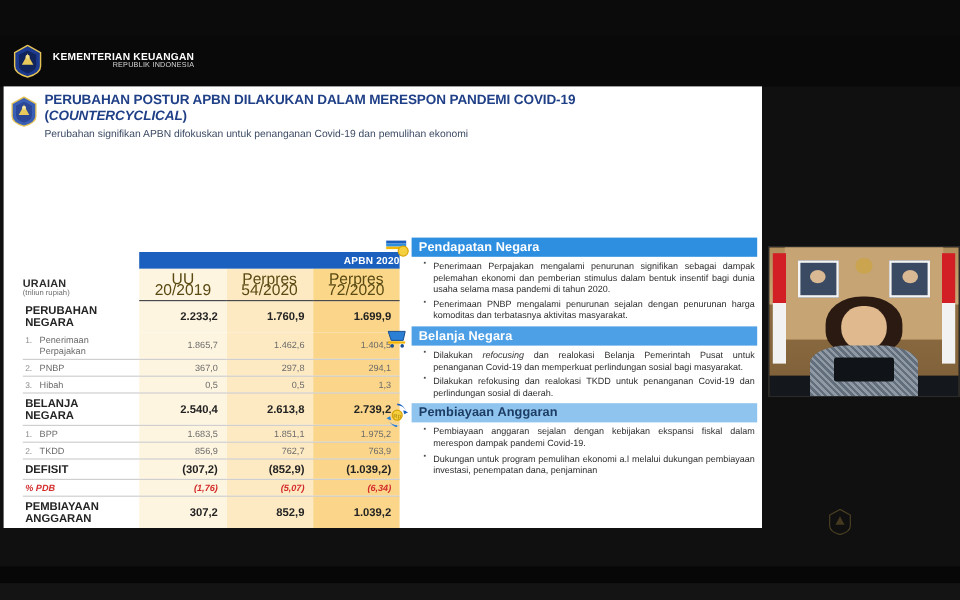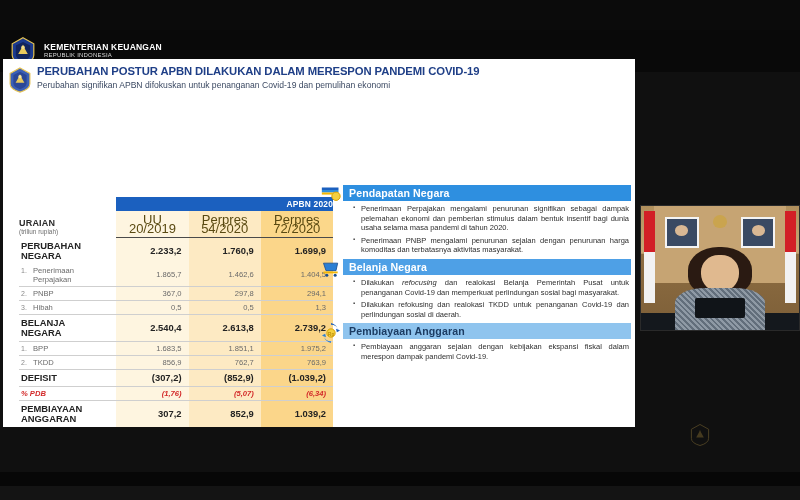--- a/index.html
+++ b/index.html
@@ -6,28 +6,28 @@
   body{
     width:800px;height:500px;overflow:hidden;
     background:#0d0d0d;
     font-family:"Liberation Sans", sans-serif;
     position:relative;
   }
   
   #stage{position:absolute;left:0;top:0;width:800px;height:500px;background:#101010;}
 
   
-  #topbar{position:absolute;left:0;top:30px;width:800px;height:42px;background:#090909;display:flex;align-items:center;}
+  #topbar{position:absolute;left:0;top:30px;width:800px;height:42px;background:#090909;display:flex;align-items:center;text-align:right;}
   #topbar .logo-wrap{margin-left:10px;width:26px;height:30px;display:flex;align-items:center;justify-content:center;}
   #topbar .logo-txt{margin-left:8px;color:#ffffff;line-height:1.15;}
   #topbar .logo-txt .l1{font-size:8.5px;font-weight:bold;letter-spacing:.2px;}
   #topbar .logo-txt .l2{font-size:6px;letter-spacing:.2px;color:#d8d8d8;}
 
   
-  #slide{position:absolute;left:3px;top:59px;width:632px;height:368px;background:#ffffff;overflow:hidden;}
+  #slide{position:absolute;left:3px;top:72px;width:632px;height:368px;background:#ffffff;overflow:hidden;}
 
   #slide-title-row{display:flex;padding:6px 6px 0 6px;}
   #slide-logo{width:22px;height:26px;flex:0 0 22px;margin-top:2px;}
   #slide-title-txt{margin-left:6px;}
   .s-title{color:#1f3f87;font-weight:bold;font-size:11.3px;line-height:13.2px;letter-spacing:-.1px;}
   .s-title .ital{font-style:italic;}
   .s-sub{color:#3c4a63;font-size:8.6px;line-height:11px;margin-top:2px;}
 
   
   #tbl-wrap{position:absolute;left:16px;top:138px;width:314px;}
@@ -127,20 +127,21 @@
       <div id="slide-logo">
         <svg viewBox="0 0 40 46" width="22" height="26" aria-hidden="true">
           <path d="M20 1 L38 11 L38 30 Q38 40 20 45 Q2 40 2 30 L2 11 Z" fill="#3b5fb5" stroke="#e4c254" stroke-width="2"></path>
           <path d="M20 8 L32 14 L32 29 Q32 36 20 40 Q8 36 8 29 L8 14 Z" fill="#2b4796"></path>
           <path d="M12 28 q8-14 8-16 q0 2 8 16 z" fill="#e9c95c"></path>
           <circle cx="20" cy="17" r="3" fill="#f6e7a6"></circle>
         </svg>
       </div>
       <div id="slide-title-txt">
         <div class="s-title">PERUBAHAN POSTUR APBN DILAKUKAN DALAM MERESPON PANDEMI COVID-19</div>
+        <div class="s-title"><span>(</span><span class="ital">COUNTERCYCLICAL</span><span>)</span></div>
         <div class="s-sub">Perubahan signifikan APBN difokuskan untuk penanganan Covid-19 dan pemulihan ekonomi</div>
       </div>
     </div>
 
     <div id="tbl-wrap">
       <table class="apbn">
         <thead>
           <tr>
             <td rowspan="2" class="uraian-cell">
               <div class="t1">URAIAN</div>
@@ -258,20 +259,21 @@
         <div class="sec">
           <div class="sec-ico"><svg viewBox="0 0 24 24" width="20" height="20">
               <path d="M12 2 a10 10 0 0 1 9 6 l-3 -1 l1 4 l4 -2 l-2.2 -.7 A12 12 0 0 0 12 0 z" fill="#1b60bf"></path>
               <path d="M12 22 a10 10 0 0 1 -9 -6 l3 1 l-1 -4 l-4 2 l2.2 .7 A12 12 0 0 0 12 24 z" fill="#2b7fd4"></path>
               <circle cx="12" cy="12" r="5" fill="#f4d03f" stroke="#d9a406" stroke-width="1.2"></circle>
               <text x="12" y="15" font-size="6" text-anchor="middle" fill="#a97c03" font-family="sans-serif">Rp</text>
             </svg></div>
           <div class="sec-head hc">Pembiayaan Anggaran</div>
           <ul class="bullets">
             <li>Pembiayaan anggaran sejalan dengan kebijakan ekspansi fiskal dalam merespon dampak pandemi Covid-19.</li>
+            <li>Dukungan untuk program pemulihan ekonomi a.l melalui dukungan pembiayaan investasi, penempatan dana, penjaminan</li>
           </ul>
         </div>
       </div>
 
   </div>
 
   <div id="vtile">
     <div class="vroom">
       <div class="vwall"></div>
       <div class="vflagL"></div>

